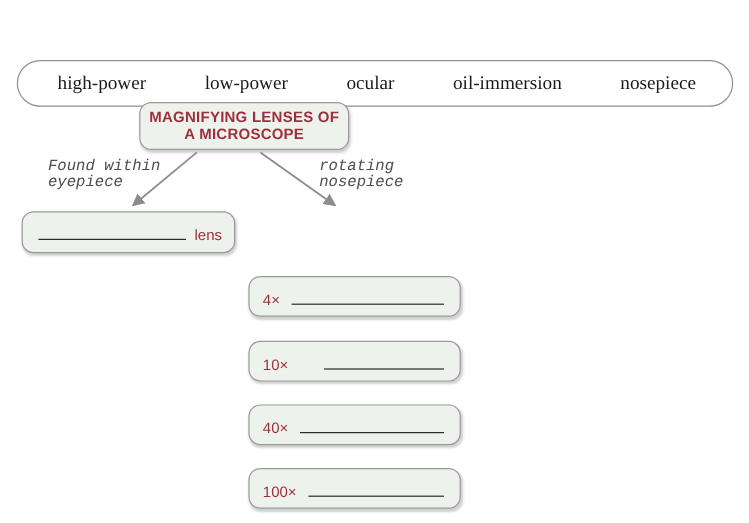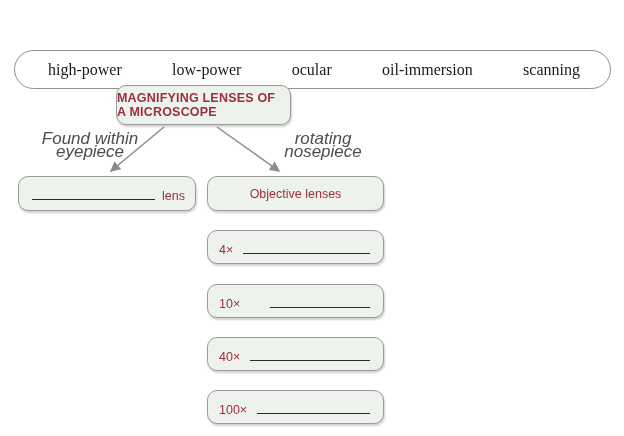--- a/index.html
+++ b/index.html
@@ -20,29 +20,29 @@
   }
   
   .node{
     position:absolute;box-sizing:border-box;background:#edf2ec;
     border:1.4px solid #9a9a9a;border-radius:10px;
     box-shadow:1px 2px 2px rgba(120,120,120,0.35);
   }
   
   .root{
     left:116px;top:85px;width:175px;height:40px;
-    display:flex;flex-direction:column;justify-content:center;
+    display:flex;flex-direction:column;align-items:center;justify-content:center;
   }
   .root span{
     font-size:12.5px;font-weight:700;color:#9d2f3d;line-height:14px;letter-spacing:.2px;
   }
   
   .caption{
-    position:absolute;font-size:17px;font-style:italic;color:#4d4d4d;
-    text-align:center;line-height:13px;
+    position:absolute;font-size:13px;font-style:italic;color:#4d4d4d;
+    text-align:left;line-height:13px;font-family:Liberation Mono, monospace;
   }
   .caption-left{left:40px;top:132px;width:100px;}
   .caption-right{left:266px;top:132px;width:114px;}
   
   .arrows{position:absolute;left:100px;top:124px;width:200px;height:56px;}
   
   .eyepiece-node{
     left:18px;top:176px;width:178px;height:35px;
     display:flex;align-items:baseline;padding:8px 10px 0 13px;
   }
@@ -72,21 +72,21 @@
 </head>
 <body>
 
 <div id="stage">
 
   <div class="word-bank">
     <span class="word">high-power</span>
     <span class="word">low-power</span>
     <span class="word">ocular</span>
     <span class="word">oil-immersion</span>
-    <span class="word">scanning</span>
+    <span class="word">nosepiece</span>
   </div>
 
   <div class="node root">
     <span>MAGNIFYING LENSES OF</span>
     <span>A MICROSCOPE</span>
   </div>
 
   <div class="caption caption-left">
     <div>Found within</div>
     <div>eyepiece</div>
@@ -103,23 +103,20 @@
     </defs>
     <line x1="64" y1="3" x2="11" y2="47" stroke="#8c8c8c" stroke-width="1.5" marker-end="url(#ah)"></line>
     <line x1="117" y1="3" x2="179" y2="47" stroke="#8c8c8c" stroke-width="1.5" marker-end="url(#ah)"></line>
   </svg>
 
   <div class="node eyepiece-node">
     <span class="blank"></span>
     <span class="suffix">lens</span>
   </div>
 
-  <div class="node objective-node">
-    <span>Objective lenses</span>
-  </div>
 
   <div class="node mag-node mag-0">
     <span class="mag-label">4×</span>
     <span class="blank"></span>
   </div>
   <div class="node mag-node mag-1">
     <span class="mag-label">10×</span>
     <span class="blank"></span>
   </div>
   <div class="node mag-node mag-2">

